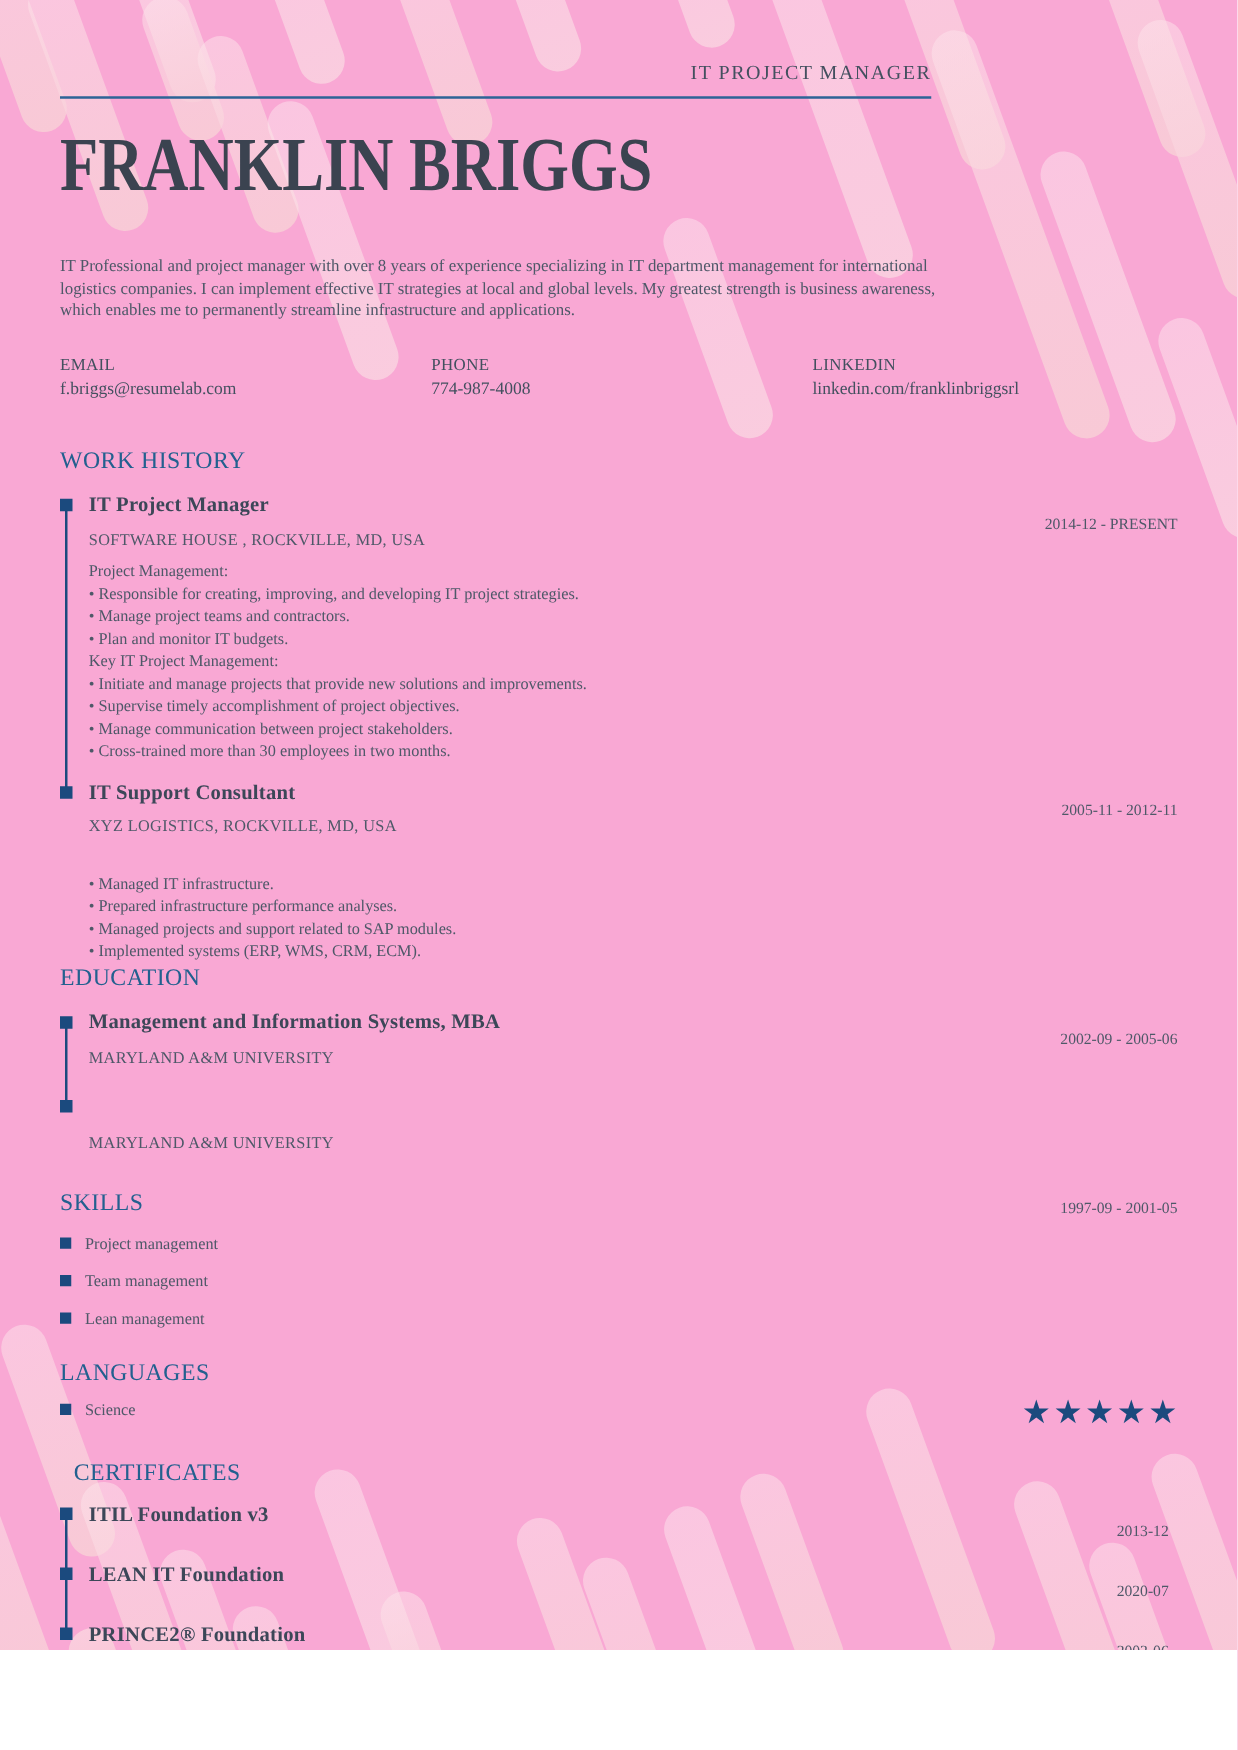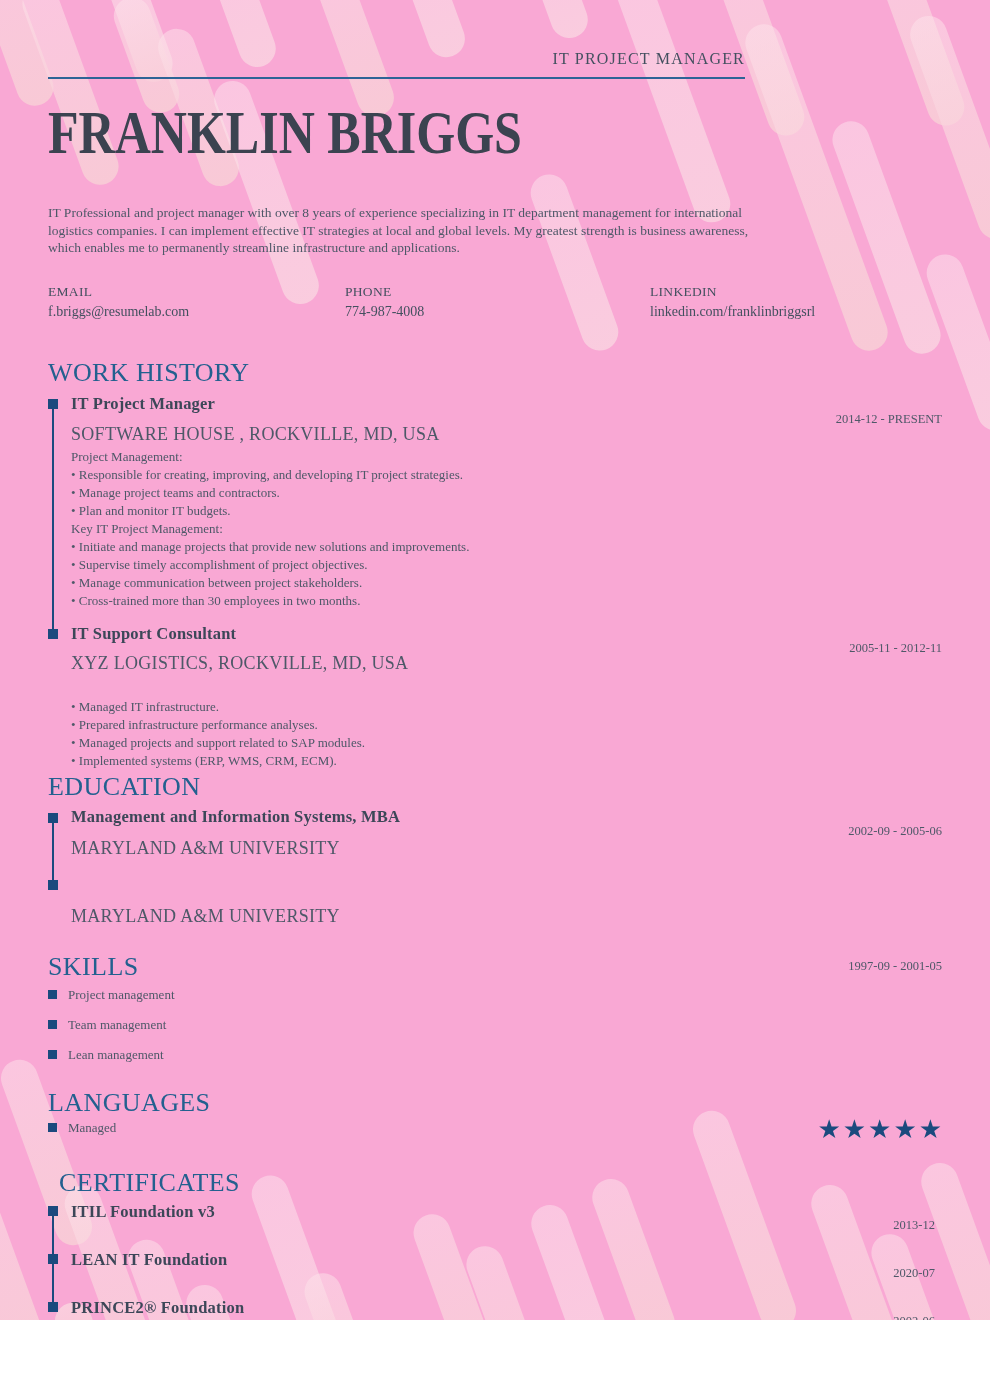--- a/index.html
+++ b/index.html
@@ -17,26 +17,26 @@
   .role{top:50px;left:48px;width:697px;text-align:right;font-size:16px;letter-spacing:1.2px;color:#43505f;}
   .rule{top:77px;left:48px;width:697px;height:2px;background:#2d6496;}
   .name{
     top:101px;left:48px;margin:0;font-size:61px;line-height:64px;font-weight:bold;
     color:#3b4350;letter-spacing:0px;white-space:nowrap;
     transform:scaleX(0.82);transform-origin:left top;
   }
   .summary{top:204px;left:48px;width:715px;margin:0;font-size:13.5px;line-height:17.7px;color:#4e5868;}
   .contact-label{font-size:13.5px;color:#43505f;letter-spacing:0.3px;}
   .contact-value{font-size:14px;color:#43505f;}
-  .sec-heading{font-size:26px;color:#23608f;letter-spacing:0.4px;}
+  .sec-heading{font-size:19px;color:#23608f;letter-spacing:0.4px;}
   .sq{position:absolute;width:10px;height:10px;background:#1b4a7e;z-index:3;}
   .sq-sm{position:absolute;width:9px;height:9px;background:#1b4a7e;z-index:3;}
   .tline{position:absolute;left:52px;width:2px;background:#1b4a7e;z-index:2;}
   .entry-title{font-size:16.5px;font-weight:bold;color:#3c4758;letter-spacing:0.2px;white-space:nowrap;}
-  .entry-sub{font-size:18px;color:#4e5868;letter-spacing:0.3px;white-space:nowrap;}
+  .entry-sub{font-size:13px;color:#4e5868;letter-spacing:0.3px;white-space:nowrap;}
   .entry-date{font-size:12.5px;color:#4e5868;white-space:nowrap;}
   .desc{font-size:13px;line-height:18px;color:#4e5868;white-space:pre-line;}
   .skill-label{font-size:13px;color:#4e5868;}
   .stars{font-size:26px;letter-spacing:2px;color:#1b4a7e;white-space:nowrap;}
 </style>
 </head>
 <body>
 
 <div class="page">
 
@@ -132,21 +132,21 @@
   <div class="abs sec-heading" style="top:952px;left:48px;">SKILLS</div>
   <div class="sq-sm" style="top:990px;left:48px;"></div>
   <div class="abs skill-label" style="top:987px;left:68px;">Project management</div>
   <div class="sq-sm" style="top:1020px;left:48px;"></div>
   <div class="abs skill-label" style="top:1017px;left:68px;">Team management</div>
   <div class="sq-sm" style="top:1050px;left:48px;"></div>
   <div class="abs skill-label" style="top:1047px;left:68px;">Lean management</div>
 
   <div class="abs sec-heading" style="top:1088px;left:48px;">LANGUAGES</div>
   <div class="sq-sm" style="top:1123px;left:48px;"></div>
-  <div class="abs skill-label" style="top:1120px;left:68px;">Managed</div>
+  <div class="abs skill-label" style="top:1120px;left:68px;">Science</div>
   <div class="abs stars" style="top:1114px;right:46px;">★★★★★</div>
 
   <div class="abs sec-heading" style="top:1168px;left:59px;">CERTIFICATES</div>
 
   <div class="tline" style="top:1208px;height:100px;"></div>
   <div class="sq" style="top:1206px;left:48px;"></div>
   <div class="abs entry-title" style="top:1202px;left:71px;">ITIL Foundation v3</div>
   <div class="abs entry-date" style="top:1218px;right:55px;">2013-12</div>
 
   <div class="sq" style="top:1254px;left:48px;"></div>

